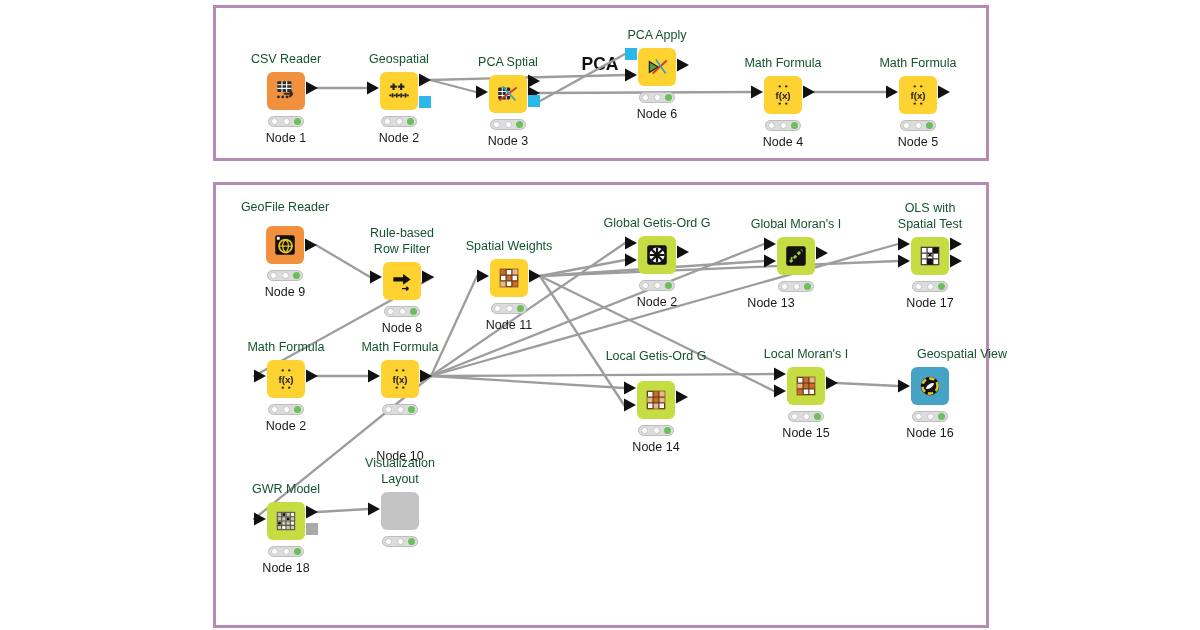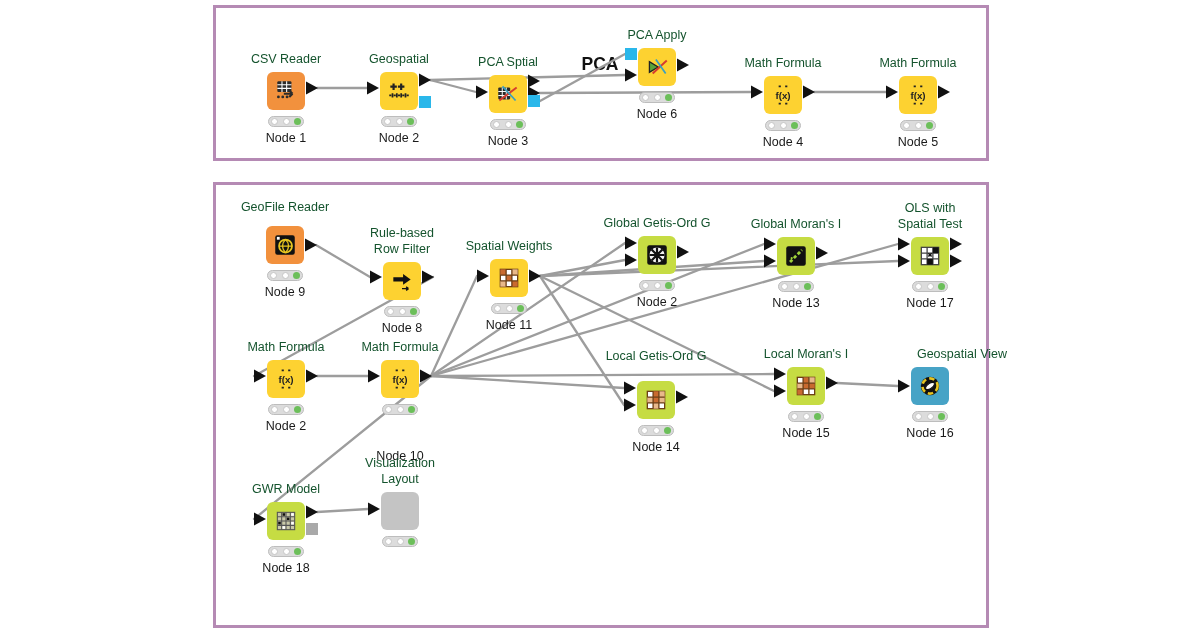--- a/index.html
+++ b/index.html
@@ -278,21 +278,21 @@
             <path d="M6.5 17.5 17.5 6.5" stroke="#9fd23a" stroke-width="2.6" stroke-dasharray="3 2"></path>
             <circle cx="8" cy="14" r="1" fill="#9fd23a"></circle>
             <circle cx="15" cy="9" r="1" fill="#9fd23a"></circle>
           </svg>
         </div>
         <div class="status-pill" style="left: 778px; top: 281px;">
           <div class="light light-off"></div>
           <div class="light light-off"></div>
           <div class="light light-green"></div>
         </div>
-        <div class="node-number" style="left: 741px; top: 296px;">Node 13</div>
+        <div class="node-number" style="left: 716px; top: 296px;">Node 13</div>
       </div>
       <div class="node">
         <div class="node-label" style="left: 855px; top: 200px;">OLS with
 Spatial Test</div>
         <div class="node-icon" style="left: 911px; top: 237px; background: rgb(198, 220, 67); display: flex; align-items: center; justify-content: center;">
           <svg width="26" height="26" viewBox="0 0 24 24">
             <rect x="4" y="4" width="16" height="16" fill="#fff" stroke="#444" stroke-width="1.2"></rect>
             <path d="M4 9.33h16M4 14.66h16M9.33 4v16M14.66 4v16" stroke="#444" stroke-width="1.2"></path>
             <rect x="14.66" y="4" width="5.33" height="5.33" fill="#111"></rect>
             <rect x="9.33" y="14.66" width="5.33" height="5.33" fill="#111"></rect>

